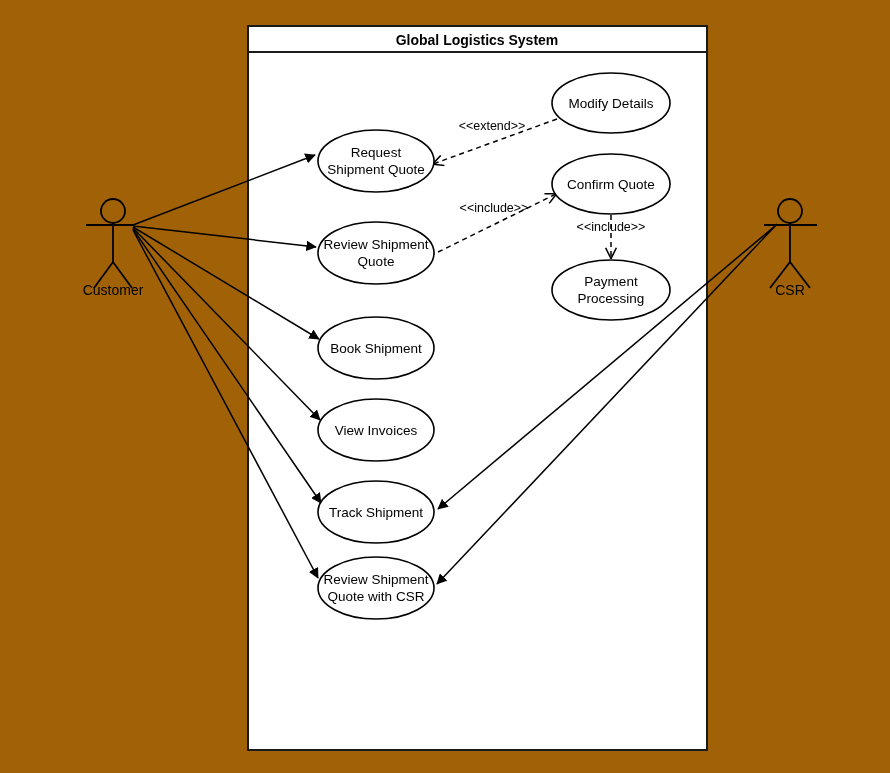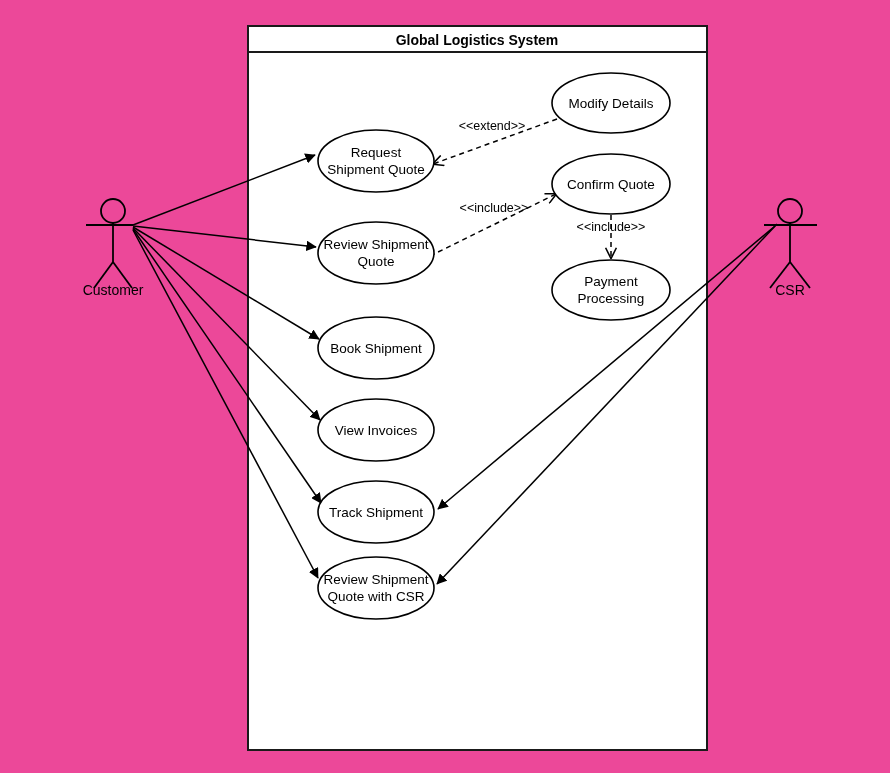--- a/index.html
+++ b/index.html
@@ -8,21 +8,21 @@
     background: #ffffff;
   }
   body {
     font-family: "Liberation Sans", sans-serif;
     color: #000000;
   }
   #diagram-root {
     position: relative;
     width: 890px;
     height: 773px;
-    background: #ec4899;
+    background: #a16207;
     overflow: hidden;
   }
   #uml-svg {
     display: block;
     width: 890px;
     height: 773px;
   }
   .uc-ellipse {
     fill: #ffffff;
     stroke: #000000;

